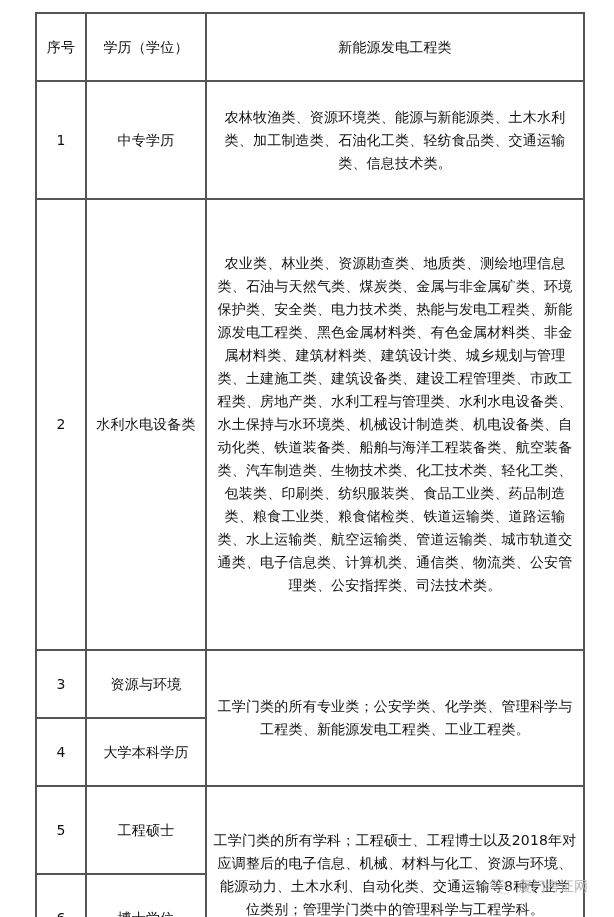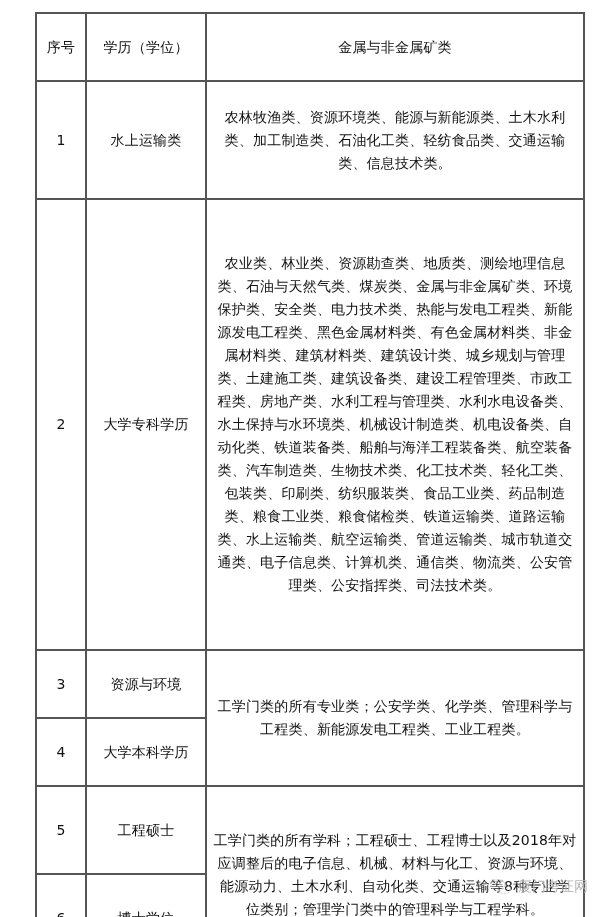--- a/index.html
+++ b/index.html
@@ -73,42 +73,42 @@
   </colgroup>
   <tbody>
     <tr class="hdr">
       <td>
           <span class="cell-text">序号</span>
         </td>
       <td>
           <span class="cell-text">学历（学位）</span>
         </td>
       <td>
-          <span class="cell-text">金属与非金属矿类</span>
+          <span class="cell-text">新能源发电工程类</span>
         </td>
     </tr>
 
     <tr class="r1">
       <td>
           <span class="cell-text">1</span>
         </td>
       <td>
-          <span class="cell-text">水上运输类</span>
+          <span class="cell-text">中专学历</span>
         </td>
       <td class="major-cell">
           <span class="cell-text">农林牧渔类、资源环境类、能源与新能源类、土木水利类、加工制造类、石油化工类、轻纺食品类、交通运输类、信息技术类。</span>
         </td>
     </tr>
 
     <tr class="r2">
       <td>
           <span class="cell-text">2</span>
         </td>
       <td>
-          <span class="cell-text">大学专科学历</span>
+          <span class="cell-text">水利水电设备类</span>
         </td>
       <td class="major-cell">
           <span class="cell-text">农业类、林业类、资源勘查类、地质类、测绘地理信息类、石油与天然气类、煤炭类、金属与非金属矿类、环境保护类、安全类、电力技术类、热能与发电工程类、新能源发电工程类、黑色金属材料类、有色金属材料类、非金属材料类、建筑材料类、建筑设计类、城乡规划与管理类、土建施工类、建筑设备类、建设工程管理类、市政工程类、房地产类、水利工程与管理类、水利水电设备类、水土保持与水环境类、机械设计制造类、机电设备类、自动化类、铁道装备类、船舶与海洋工程装备类、航空装备类、汽车制造类、生物技术类、化工技术类、轻化工类、包装类、印刷类、纺织服装类、食品工业类、药品制造类、粮食工业类、粮食储检类、铁道运输类、道路运输类、水上运输类、航空运输类、管道运输类、城市轨道交通类、电子信息类、计算机类、通信类、物流类、公安管理类、公安指挥类、司法技术类。</span>
         </td>
     </tr>
 
     <tr class="r3">
       <td>
           <span class="cell-text">3</span>
         </td>

